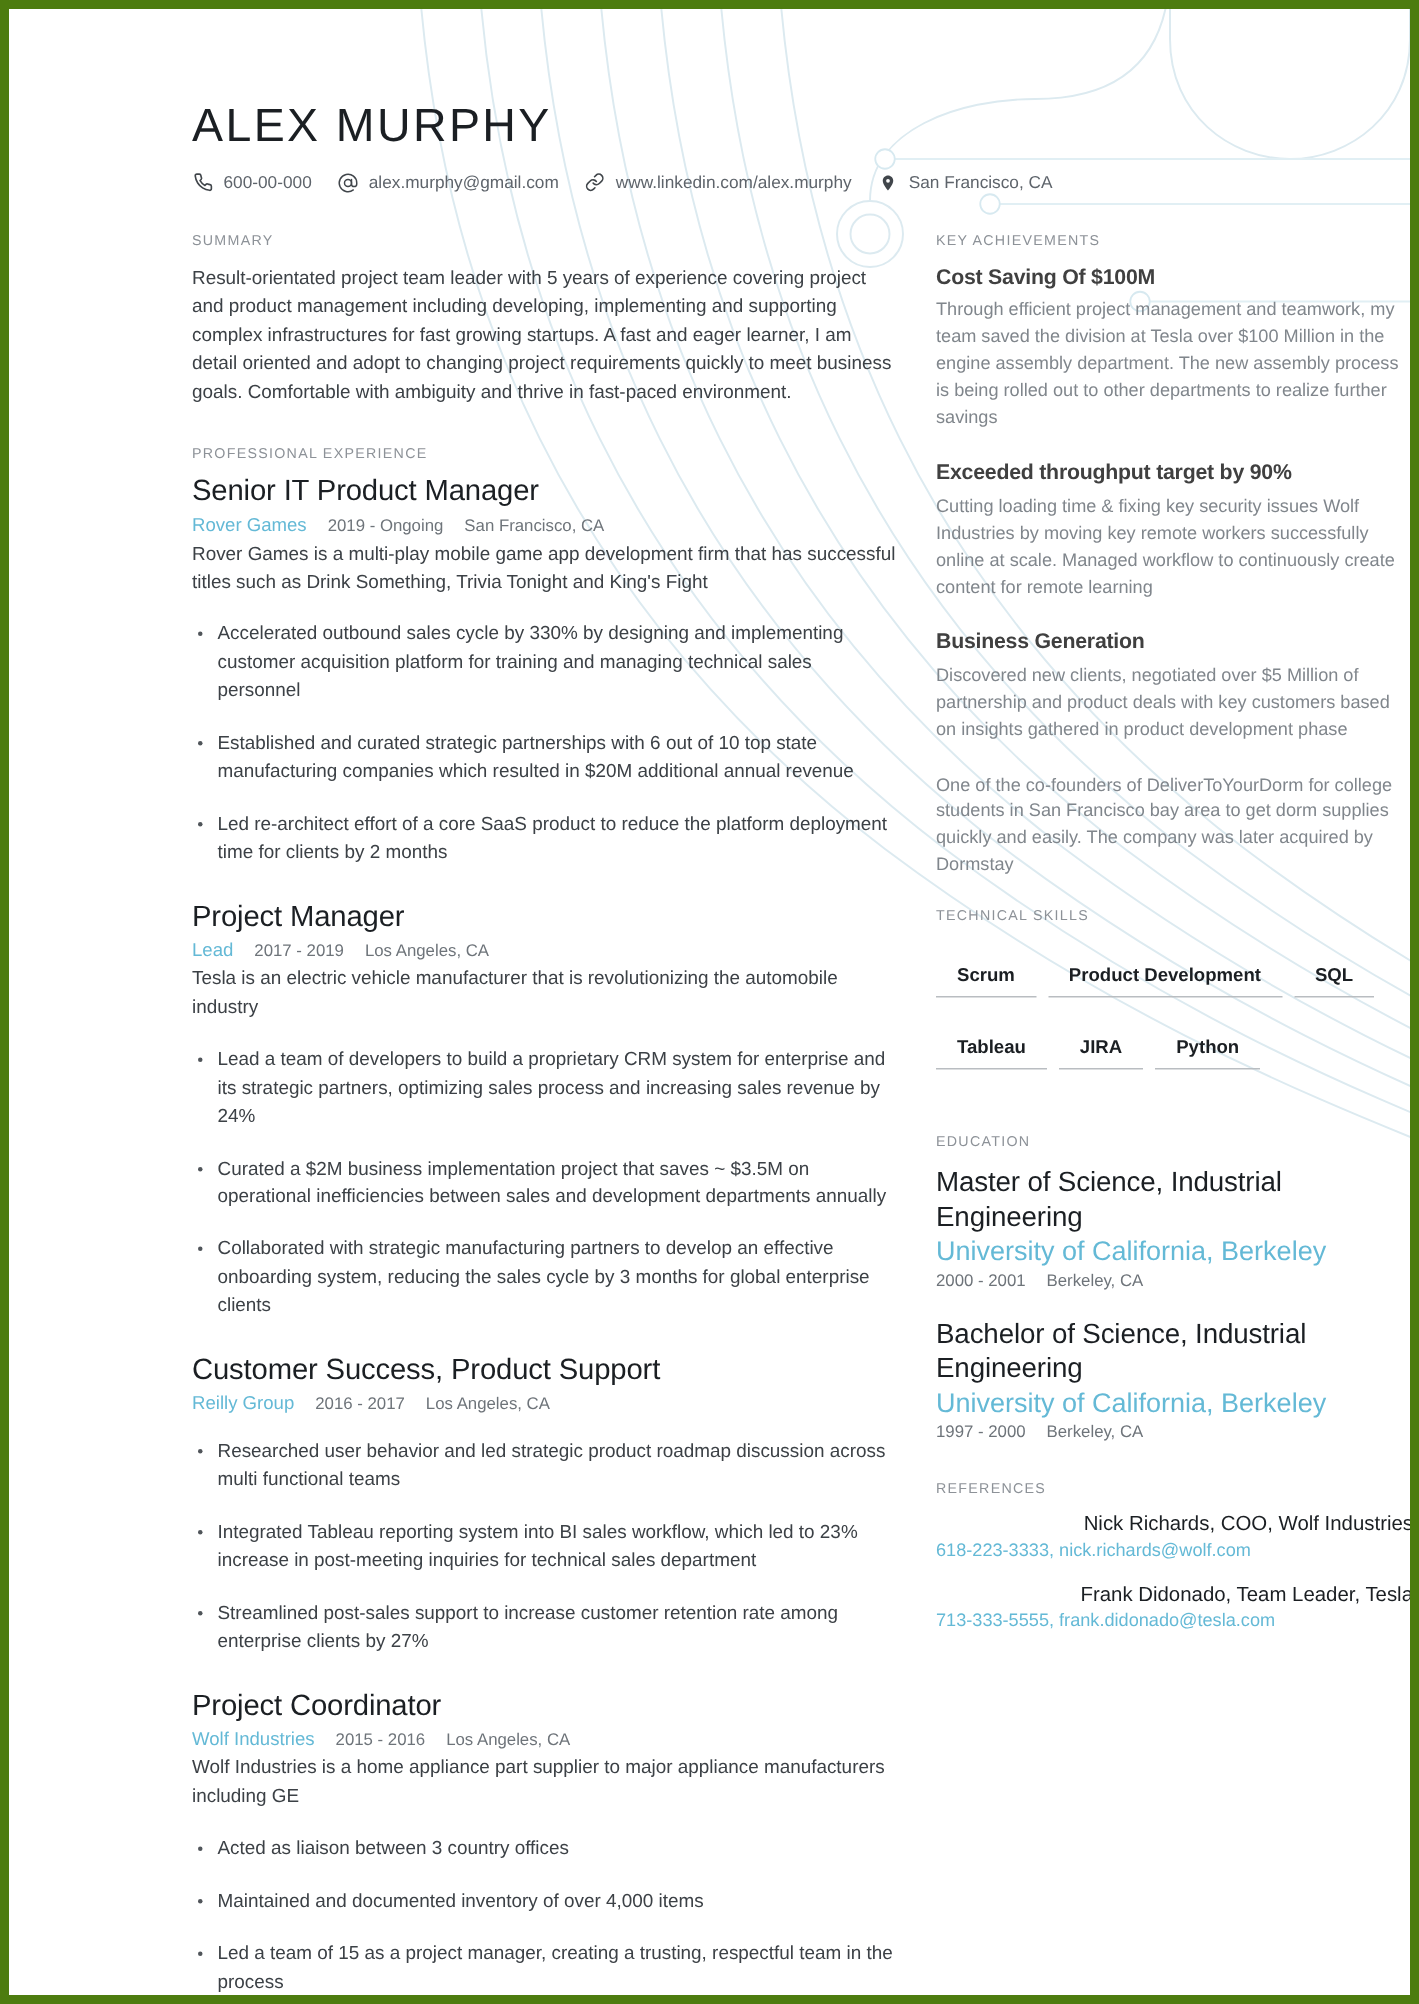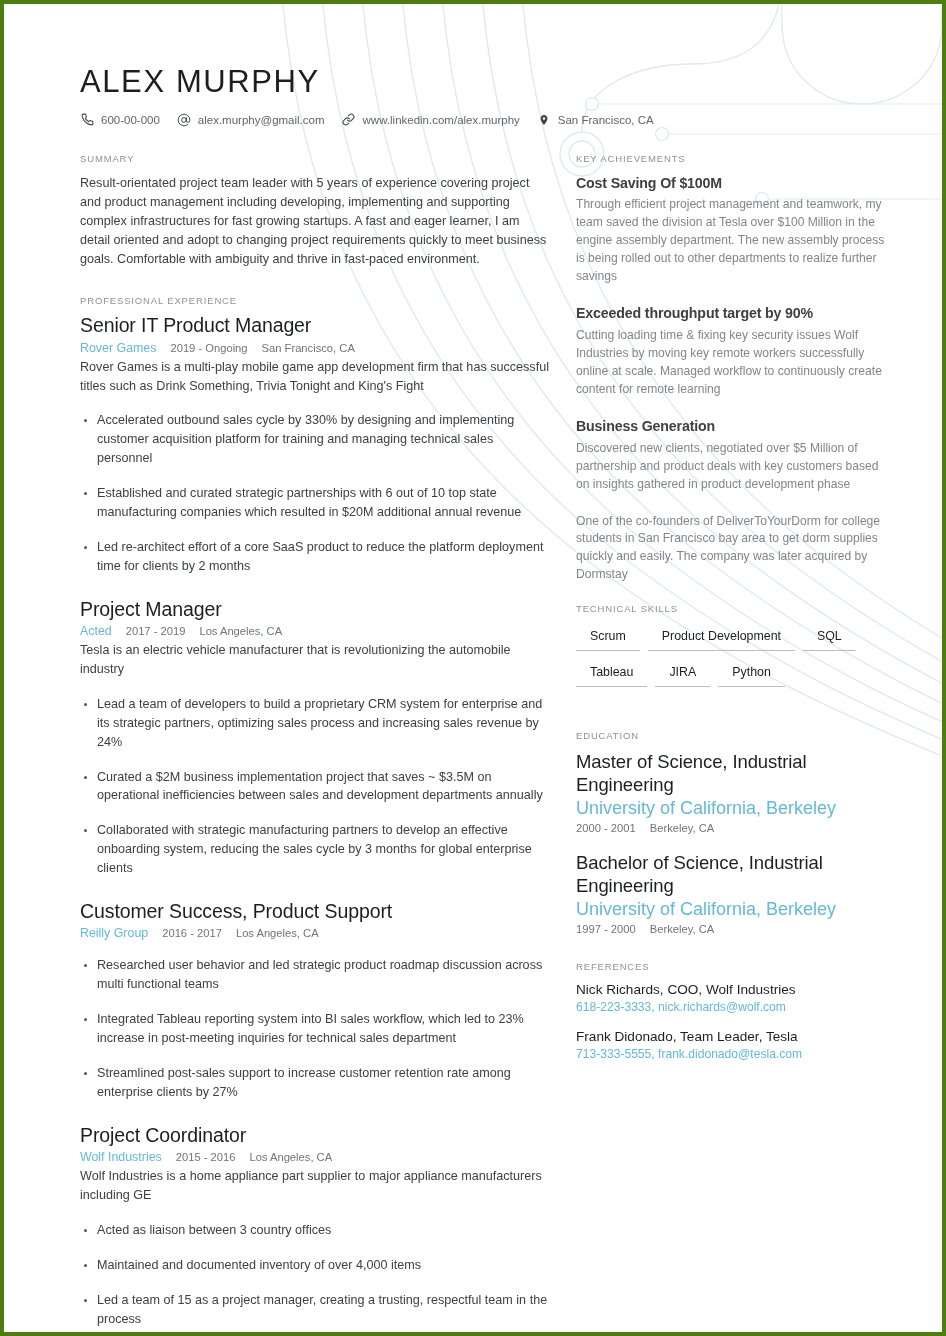--- a/index.html
+++ b/index.html
@@ -6,24 +6,25 @@
     margin: 0;
     padding: 0;
     background: #ffffff;
   }
   .page {
     position: relative;
     width: 946px;
     height: 1336px;
     background: #ffffff;
     box-sizing: border-box;
-    border: 4px solid #4d7c0f;
+    border: 6px solid #4d7c0f;
     overflow: hidden;
     font-family: "Liberation Sans", sans-serif;
     color: #22262a;
+    padding-left: 46px;
   }
   .deco {
     position: absolute;
     top: 0;
     right: 0;
     width: 680px;
     height: 780px;
     pointer-events: none;
     z-index: 0;
   }
@@ -176,25 +177,25 @@
   
   .skills-wrap { margin-top: 2px; }
   .skills-row {
     display: flex;
     flex-wrap: wrap;
     gap: 0;
   }
   .skill {
     display: inline-block;
     font-size: 12.4px;
-    font-weight: 400;
+    font-weight: 700;
     color: #1b1f23;
     padding: 5px 14px 7px 14px;
     border-bottom: 1px solid #b9bdc1;
-    margin: 0 8px 9px 0;
+    margin: 12px 8px 9px 0;
     white-space: nowrap;
   }
 
   
   .edu { margin-bottom: 18px; }
   .edu-degree {
     font-size: 18.5px;
     font-weight: 400;
     color: #1b1f23;
     line-height: 1.22;
@@ -220,20 +221,21 @@
     color: #6e747a;
   }
 
   
   .ref { margin-bottom: 15px; }
   .ref-name {
     font-size: 13.6px;
     font-weight: 400;
     color: #1b1f23;
     margin: 0 0 3px 0;
+    text-align: right;
   }
   .ref-contact {
     font-size: 12.1px;
     color: #64b9d6;
     margin: 0;
   }
 
   .mt-block { margin-top: 26px; }
   .mt-block-lg { margin-top: 34px; }
 </style>
@@ -338,21 +340,21 @@
             <ul class="bullets">
               <li>Accelerated outbound sales cycle by 330% by designing and implementing customer acquisition platform for training and managing technical sales personnel</li>
               <li>Established and curated strategic partnerships with 6 out of 10 top state manufacturing companies which resulted in $20M additional annual revenue</li>
               <li>Led re-architect effort of a core SaaS product to reduce the platform deployment time for clients by 2 months</li>
             </ul>
           </div>
 
           <div class="job">
             <h2 class="job-title">Project Manager</h2>
             <div class="job-meta">
-              <span class="job-company">Acted</span>
+              <span class="job-company">Lead</span>
               <span class="job-dates">2017 - 2019</span>
               <span class="job-loc">Los Angeles, CA</span>
             </div>
             <p class="job-desc">Tesla is an electric vehicle manufacturer that is revolutionizing the automobile industry</p>
             <ul class="bullets">
               <li>Lead a team of developers to build a proprietary CRM system for enterprise and its strategic partners, optimizing sales process and increasing sales revenue by 24%</li>
               <li>Curated a $2M business implementation project that saves ~ $3.5M on operational inefficiencies between sales and development departments annually</li>
               <li>Collaborated with strategic manufacturing partners to develop an effective onboarding system, reducing the sales cycle by 3 months for global enterprise clients</li>
             </ul>
           </div>

